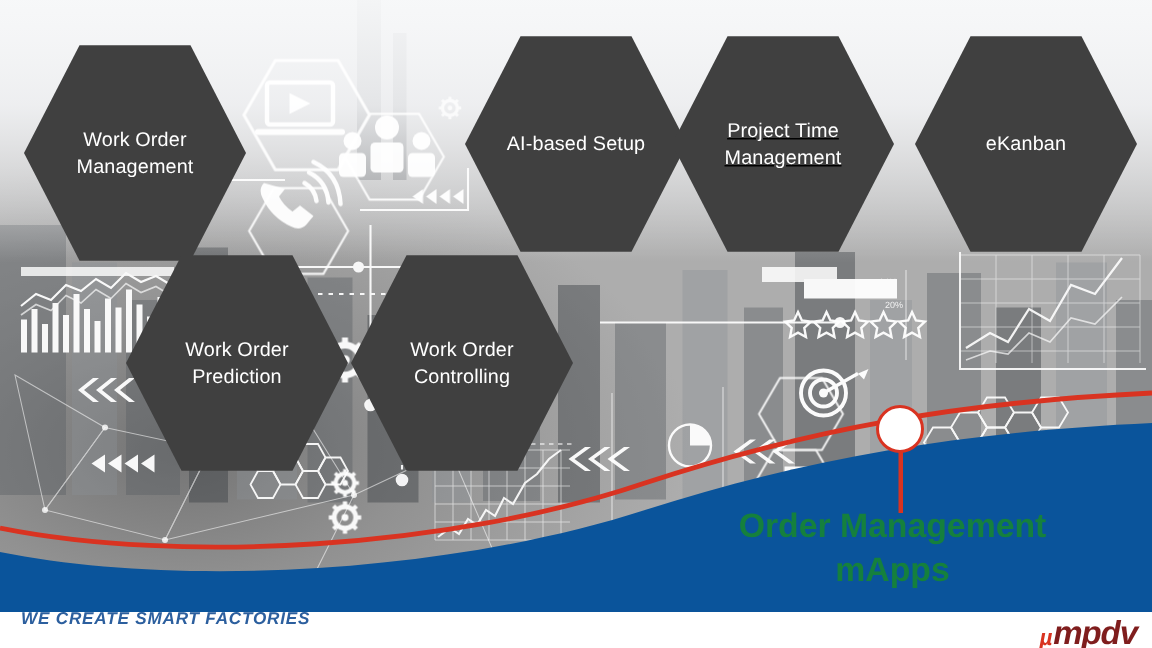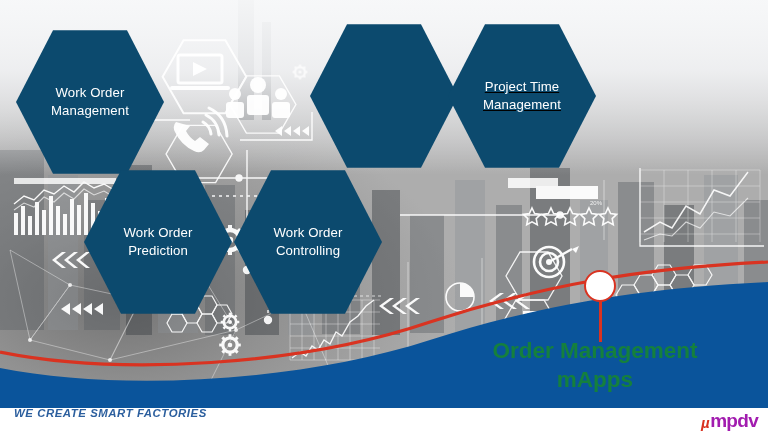--- a/index.html
+++ b/index.html
@@ -53,21 +53,21 @@
     user-select:none;
   }
 
   
   .wave { position:absolute; left:0; top:0; width:768px; height:432px; }
 
   
   .hex {
     position:absolute;
     width:148px; height:148px;
-    background:#0c4a6e;
+    background:#404040;
     clip-path:polygon(25% 1.5%, 75% 1.5%, 100% 50%, 75% 98.5%, 25% 98.5%, 0% 50%);
     display:flex; align-items:center; justify-content:center;
     text-align:center;
   }
   .hex span {
     display:block;
     color:#ffffff;
     font-size:13.2px;
     line-height:1.35;
     letter-spacing:.1px;
@@ -107,21 +107,21 @@
   }
   .logo {
     position:absolute; right:10px; top:411px;
     display:flex; align-items:baseline; z-index:10;
   }
   .logo .mu {
     color:#d93321; font-size:15px; font-weight:700; font-style:italic;
     line-height:1; transform:translateY(1px);
   }
   .logo .wm {
-    color:#a21caf; font-size:19px; font-weight:700; 
+    color:#7f1d1d; font-size:22px; font-weight:700; font-style:italic;
     letter-spacing:-.7px; line-height:1; margin-left:.5px;
   }
 </style>
 </head>
 <body>
 
 <div id="slide">
 
   <div class="bg-photo"></div>
 
@@ -413,29 +413,32 @@
 
   <div class="marker-stem"></div>
   <div class="marker"></div>
 
   <div class="hex" style="left:16px;top:28px;">
     <span><em style="font-style:normal">Work Order</em><br>
           <em style="font-style:normal">Management</em></span>
   </div>
 
   <div class="hex" style="left:310px;top:22px;">
-    <span><br>
+    <span><em style="font-style:normal">AI-based Setup</em><br>
           </span>
   </div>
 
   <div class="hex" style="left:448px;top:22px;text-decoration:underline;">
     <span><em style="font-style:normal">Project Time</em><br>
           <em style="font-style:normal">Management</em></span>
   </div>
 
+  <div class="hex" style="left:610px;top:22px;">
+    <span><em style="font-style:normal">eKanban</em></span>
+  </div>
 
   <div class="hex" style="left:84px;top:168px;">
     <span><em style="font-style:normal">Work Order</em><br>
           <em style="font-style:normal">Prediction</em></span>
   </div>
 
   <div class="hex" style="left:234px;top:168px;">
     <span><em style="font-style:normal">Work Order</em><br>
           <em style="font-style:normal">Controlling</em></span>
   </div>

